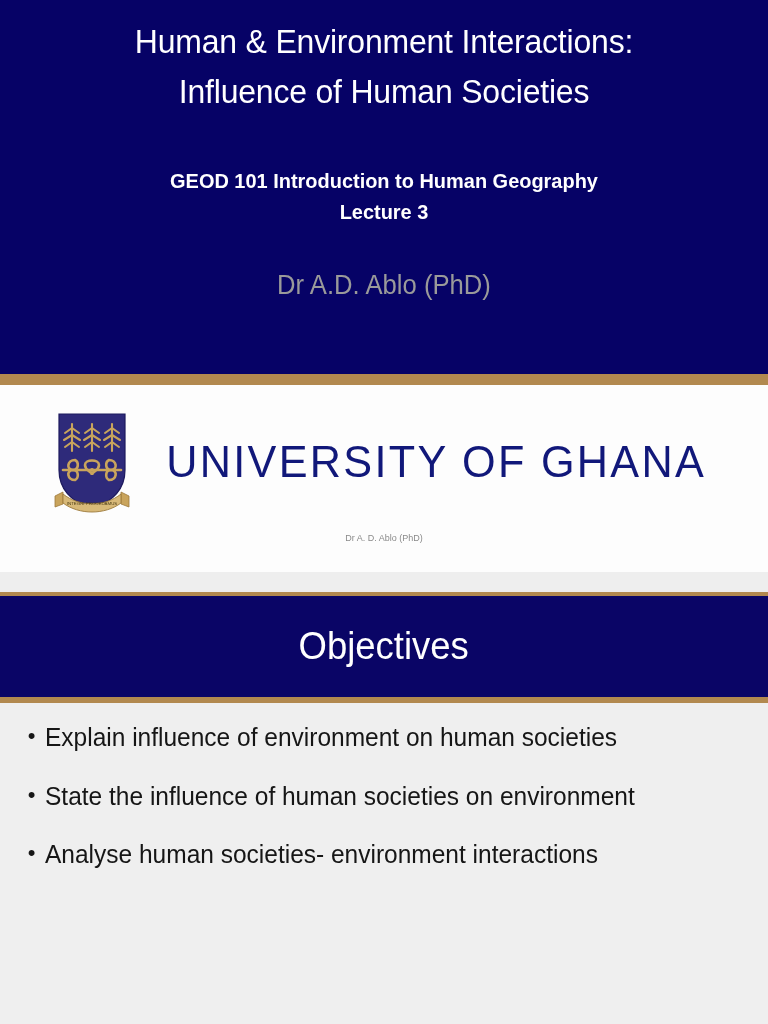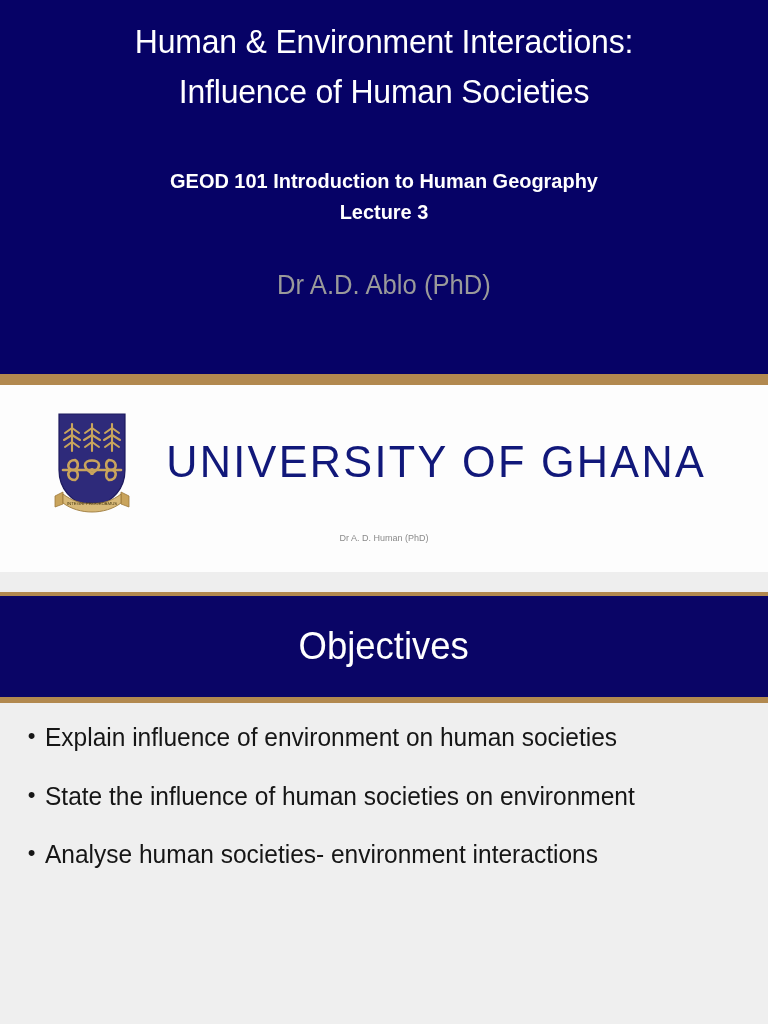--- a/index.html
+++ b/index.html
@@ -282,21 +282,21 @@
             <path d="M78 88 L70 84 L70 96 L78 99 Z" fill="#c9a45c" stroke="#9d7a3c" stroke-width="0.8"></path>
             <path d="M12 86 C28 99 54 99 70 86 L70 95 C54 107 28 107 12 95 Z" fill="#d8b978" stroke="#9d7a3c" stroke-width="0.9"></path>
             <text x="41" y="97" font-size="4.4" fill="#4a3a12" text-anchor="middle" font-family="Liberation Sans, sans-serif">INTEGRI PROCEDAMUS</text>
           </g>
         </svg>
       </div>
 
       <div class="uni-name">UNIVERSITY OF GHANA</div>
     </div>
 
-    <div class="logo-author">Dr A. D. Human (PhD)</div>
+    <div class="logo-author">Dr A. D. Ablo (PhD)</div>
   </section>
 
   <div class="gap-strip"></div>
   <div class="gold-rule-2"></div>
 
   <section class="slide-obj">
     <div class="obj-header">
       <div class="obj-header-text">Objectives</div>
     </div>
     <div class="gold-rule-3"></div>

